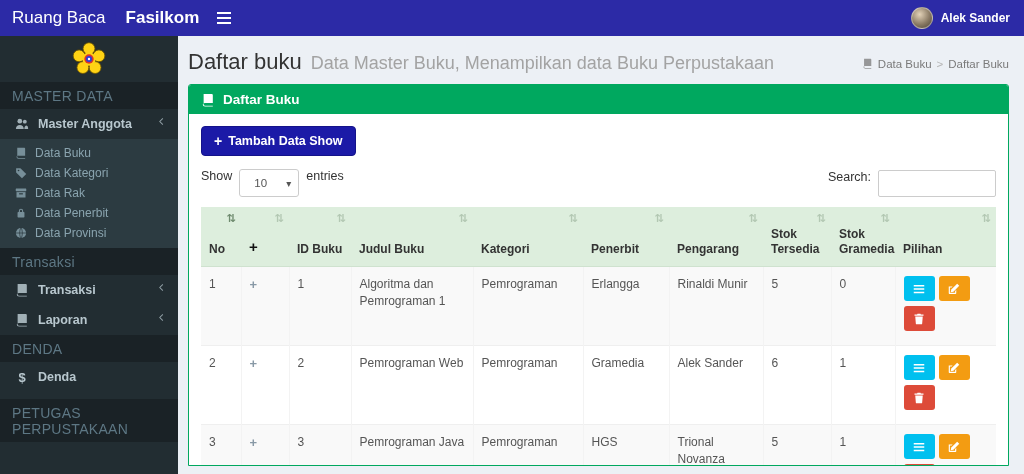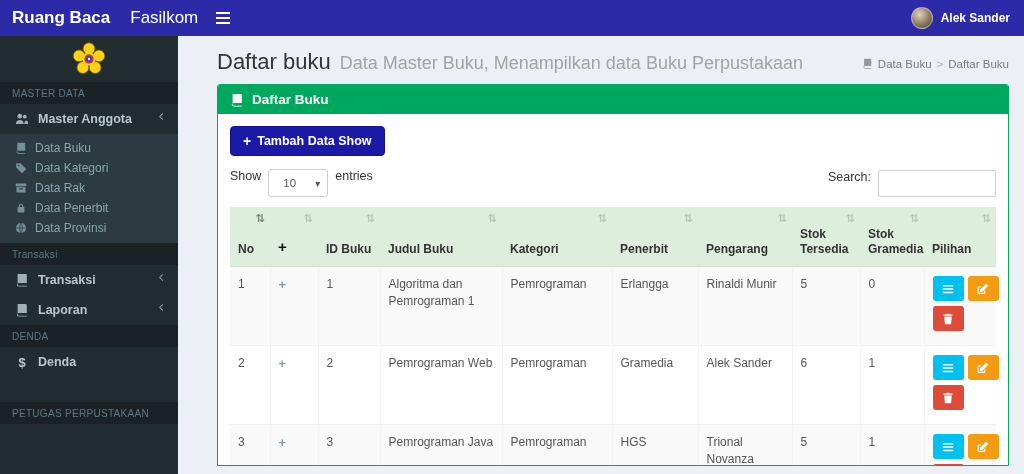--- a/index.html
+++ b/index.html
@@ -9,48 +9,48 @@
     background:#ecf0f5; overflow:hidden; position:relative;
   }
   .app { position:relative; width:1024px; height:474px; overflow:hidden; }
 
   
   .navbar {
     position:absolute; top:0; left:0; right:0; height:36px;
     background:#2c2aa6; display:flex; align-items:center; z-index:10; color:#fff;
   }
   .brand { flex:0 0 178px; padding-left:12px; font-size:17px; white-space:nowrap; }
-  .brand .b { font-weight:700; }
-  .brand .r { font-weight:400;padding-left:20px; }
+  .brand .b { font-weight:400; }
+  .brand .r { font-weight:700;padding-left:20px; }
   .hamburger { margin-left:14px; display:flex; flex-direction:column; gap:3px; cursor:pointer; padding:4px; }
   .hamburger i { display:block; width:14px; height:2px; background:#fff; }
   .nav-user { margin-left:auto; margin-right:14px; display:flex; align-items:center; gap:8px; font-size:12px; font-weight:700; cursor:pointer; }
   .avatar { width:22px; height:22px; border-radius:50%;
     background:radial-gradient(circle at 38% 32%, #e3d2b8, #8a7a64 55%, #4e4438 95%);
     border:1px solid rgba(255,255,255,.4); }
 
   
   .sidebar {
     position:absolute; top:36px; left:0; bottom:0; width:178px;
     background:#222d32; color:#b8c7ce; font-size:12.5px; overflow:hidden;
   }
   .logo-block { height:46px; display:flex; align-items:center; justify-content:center; }
-  .side-section { background:#1a2226; color:#5d7784; padding:6px 12px 5px; font-size:10px; letter-spacing:.3px; }
+  .side-section { background:#1a2226; color:#5d7784; padding:6px 12px 5px; font-size:14px; letter-spacing:.3px; }
   .side-item { display:flex; align-items:flex-start; gap:9px; padding:8px 12px; border-left:3px solid transparent; cursor:pointer; font-weight:600; }
   .side-item .mi { width:14px; height:14px; flex:0 0 14px; opacity:.85; }
   .side-item .chev { margin-left:auto; opacity:.75; display:flex; }
   .side-item.active { border-left-color:#00a85f; background:#1e282c; color:#fff; }
   .submenu { background:#2c3b41; padding:4px 0 5px; }
   .sub-item { display:flex; align-items:center; gap:8px; padding:3px 12px 3px 15px; color:#8aa4af; font-size:12px; cursor:pointer; }
   .sub-item .mi { width:12px; height:12px; flex:0 0 12px; opacity:.8; }
   .dollar-ic { width:14px; text-align:center; font-weight:700; font-size:13px; }
-  .clipped-section { margin-top:24px; }
+  .clipped-section { margin-top:6px; }
 
   
-  .content { position:absolute; top:36px; left:178px; right:0; bottom:0; background:#ecf0f5; overflow:hidden;padding-left:29px; }
+  .content { position:absolute; top:36px; left:178px; right:0; bottom:0; background:#ecf0f5; overflow:hidden; }
   .page-header { display:flex; align-items:baseline; padding:13px 15px 9px 10px; }
   .page-title { font-size:22px; font-weight:500; color:#333; }
   .page-subtitle { font-size:18px; color:#a3a3a3; margin-left:9px; }
   .breadcrumb { margin-left:auto; display:flex; align-items:center; gap:5px; font-size:11.5px; color:#7a7a7a; }
   .breadcrumb .sep { color:#b5b5b5; }
   .breadcrumb .mi { width:11px; height:11px; opacity:.75; }
   .crumb-link { cursor:pointer; }
 
   
   .panel { margin:0 15px 0 10px; background:#fff; border:1px solid #00a85f; border-radius:3px 3px 0 0; height:382px; overflow:hidden; }

